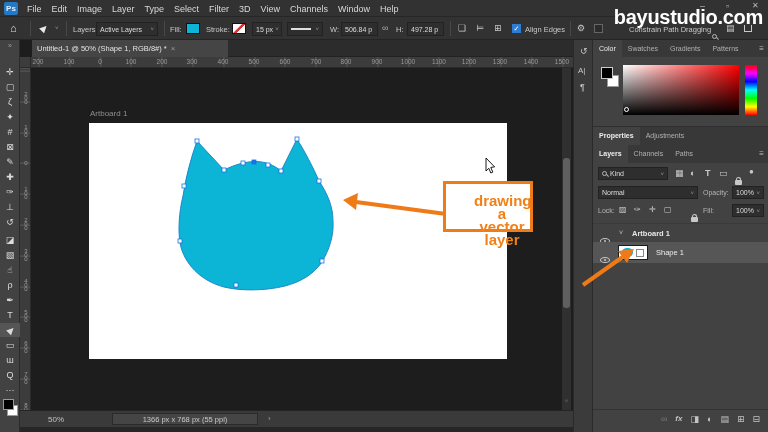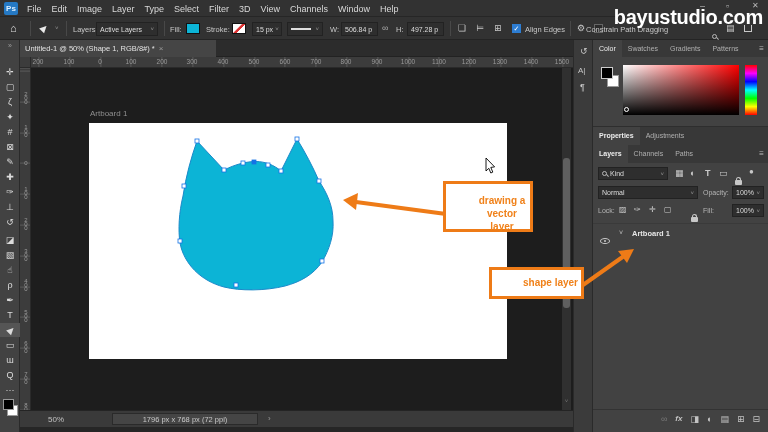--- a/index.html
+++ b/index.html
@@ -31,21 +31,21 @@
   .icon-lock::before { content:""; position:absolute; top:-3px; left:1px; width:3px; height:3px;
                border:1px solid #c8c8c8; border-bottom:none; border-radius:3px 3px 0 0; }
   .mag { display:inline-block; width:5px; height:5px; border:1px solid #b5b5b5; border-radius:50%;
          position:relative; }
   .mag::after { content:""; position:absolute; width:3px; height:1px; background:#b5b5b5;
                 transform:rotate(45deg); right:-3px; bottom:-1px; }
   .cb { width:9px; height:9px; border:1px solid #666; background:#2b2b2b; color:#fff;
         font-size:7px; line-height:8px; text-align:center; }
   .cb.on { background:#2d7dd2; border-color:#2d7dd2; }
   .ann-box { position:absolute; background:#fff; border:3px solid #ee7b17; z-index:40;
-             color:#f08119; font-weight:bold; font-size:10px; text-align:center;padding-left:28px; }
+             color:#f08119; font-weight:bold; font-size:15px; text-align:center;padding-left:28px; }
   .panel-icon { color:#c8c8c8; font-size:9px; }
   #watermark { position:absolute; top:6px; right:5px; z-index:50; color:#fff; font-weight:bold;
                font-size:20px; letter-spacing:-0.3px; }
 </style>
 </head>
 <body>
 
 <div id="root">
 
   <div class="abs" style="left:0;top:0;width:644px;height:17px;background:#323232;border-bottom:1px solid #262626;">
@@ -106,21 +106,21 @@
     </div>
     <div class="abs vline" style="left:450px;top:4px;height:15px;"></div>
     <span class="abs panel-icon" style="left:458px;top:6px;">❏</span>
     <span class="abs panel-icon" style="left:476px;top:6px;">⊨</span>
     <span class="abs panel-icon" style="left:494px;top:6px;">⊞</span>
     <div class="abs cb on" style="left:512px;top:7px;"><span>✓</span></div>
     <span class="abs txt" style="left:525px;top:8px;">Align Edges</span>
     <div class="abs vline" style="left:570px;top:4px;height:15px;"></div>
     <span class="abs" style="left:577px;top:6px;color:#c8c8c8;font-size:9px;">⚙</span>
     <div class="abs cb" style="left:594px;top:7px;"></div>
-    <span class="abs txt" style="left:586px;top:8px;">Constrain Path Dragging</span>
+    <span class="abs txt" style="left:629px;top:8px;">Constrain Path Dragging</span>
     <span class="abs mag" style="left:712px;top:8px;"></span>
     <span class="abs panel-icon" style="left:726px;top:6px;">▤</span>
     <span class="abs" style="left:744px;top:8px;width:8px;height:7px;border:1px solid #c8c8c8;border-top:none;"></span>
   </div>
 
   <div id="watermark">bayustudio.com</div>
 
   <div class="abs" style="left:0;top:40px;width:20px;height:392px;background:#424242;border-right:1px solid #2a2a2a;">
     <div class="abs" style="left:0;top:2px;width:20px;text-align:center;color:#9a9a9a;font-size:7px;">»</div>
     <div class="tool" style="top:25px;">✛</div>
@@ -148,21 +148,21 @@
     <div class="tool" style="top:328px;">Q</div>
     <div class="tool" style="top:343px;">···</div>
     <div class="abs" style="left:4px;top:361px;width:5px;height:5px;background:#111;border:1px solid #888;"></div>
     <div class="abs" style="left:10px;top:365px;width:5px;height:5px;background:#eee;border:1px solid #888;"></div>
     <div class="abs" style="left:7px;top:365px;width:11px;height:11px;background:#fff;border:1px solid #999;"></div>
     <div class="abs" style="left:3px;top:359px;width:11px;height:11px;background:#000;border:1px solid #999;"></div>
   </div>
 
   <div class="abs" style="left:20px;top:40px;width:553px;height:392px;background:#1d1d1d;">
 
-    <div class="abs" style="left:0;top:0;width:553px;height:17px;background:#2c2c2c;border-bottom:1px solid #222;">
+    <div class="abs" style="left:12px;top:0;width:553px;height:17px;background:#2c2c2c;border-bottom:1px solid #222;">
       <div class="abs" style="left:0;top:0;width:196px;height:17px;background:#454545;display:flex;align-items:center;padding:0 5px;">
         <span style="color:#e2e2e2;font-size:7.5px;white-space:nowrap;overflow:hidden;">Untitled-1 @ 50% (Shape 1, RGB/8#) *</span>
         <span style="color:#9a9a9a;font-size:8px;margin-left:4px;">×</span>
       </div>
     </div>
 
     <div class="abs" style="left:0;top:17px;width:11px;height:11px;background:#3c3c3c;border-right:1px solid #2a2a2a;border-bottom:1px solid #2a2a2a;"></div>
 
     <div class="abs" style="left:11px;top:17px;width:542px;height:11px;background:#3c3c3c;border-bottom:1px solid #2a2a2a;
                 background-image:repeating-linear-gradient(to right,#5a5a5a 0 1px,transparent 1px 30.8px);
@@ -209,21 +209,21 @@
     </div>
 
     <div class="abs" style="left:542px;top:28px;width:9px;height:342px;background:#303030;">
       <div class="abs" style="left:1px;top:90px;width:7px;height:150px;background:#5f5f5f;border-radius:3px;"></div>
       <div class="abs" style="left:0;top:330px;width:9px;text-align:center;color:#777;font-size:6px;">˅</div>
     </div>
 
     <div class="abs" style="left:0;top:370px;width:553px;height:17px;background:#3a3a3a;border-top:1px solid #242424;">
       <span class="abs" style="left:28px;top:4px;color:#c0c0c0;font-size:8px;">50%</span>
       <div class="abs" style="left:92px;top:2px;width:146px;height:12px;background:#454545;border:1px solid #2a2a2a;
-                  color:#c8c8c8;font-size:7.5px;text-align:center;line-height:11px;">1796 px x 768 px (72 ppi)</div>
+                  color:#c8c8c8;font-size:7.5px;text-align:center;line-height:11px;">1366 px x 768 px (55 ppi)</div>
       <span class="abs" style="left:248px;top:3px;color:#999;font-size:8px;">›</span>
     </div>
     <div class="abs" style="left:0;top:387px;width:553px;height:5px;background:#262626;"></div>
   </div>
 
   <div class="abs" style="left:573px;top:40px;width:20px;height:392px;background:#3b3b3b;border-left:1px solid #2a2a2a;border-right:1px solid #2a2a2a;">
     <div class="abs panel-icon" style="left:6px;top:6px;">↺</div>
     <div class="abs panel-icon" style="left:4px;top:26px;font-size:8px;">A|</div>
     <div class="abs panel-icon" style="left:6px;top:42px;">¶</div>
   </div>
@@ -293,20 +293,28 @@
       <span>100%</span>
       <span class="chev">˅</span>
     </div>
     
     <div class="abs" style="left:0;top:183px;width:175px;height:19px;border-top:1px solid #3a3a3a;">
       <span class="eye abs" style="left:7px;top:6px;"></span>
       <span class="abs" style="left:26px;top:5px;color:#bbb;font-size:7px;">˅</span>
       <span class="abs" style="left:39px;top:5px;color:#e6e6e6;font-size:7.5px;font-weight:bold;">Artboard 1</span>
     </div>
     
+    <div class="abs" style="left:0;top:202px;width:175px;height:21px;background:#565656;">
+      <span class="eye abs" style="left:7px;top:7px;"></span>
+      <div class="abs" style="left:25px;top:3px;width:30px;height:15px;background:#fff;border:1px solid #1c1c1c;">
+        <span class="abs" style="left:3px;top:2px;width:11px;height:9px;background:#0cb4d6;border-radius:45% 45% 50% 50%;"></span>
+        <span class="abs" style="right:3px;top:3px;width:8px;height:8px;border:1px solid #888;"></span>
+      </div>
+      <span class="abs" style="left:63px;top:6px;color:#ececec;font-size:7.5px;">Shape 1</span>
+    </div>
     
     <div class="abs" style="left:0;top:369px;width:175px;height:18px;border-top:1px solid #333;display:flex;align-items:center;justify-content:flex-end;gap:8px;padding-right:8px;">
       <span style="color:#777;font-size:9px;">∞</span>
       <span style="color:#c3c3c3;font-size:8px;font-style:italic;font-weight:bold;">fx</span>
       <span style="color:#c3c3c3;font-size:9px;">◨</span>
       <span style="color:#c3c3c3;font-size:9px;">◐</span>
       <span style="color:#c3c3c3;font-size:9px;">▤</span>
       <span style="color:#c3c3c3;font-size:9px;">⊞</span>
       <span style="color:#c3c3c3;font-size:9px;">⊟</span>
     </div>
@@ -344,15 +352,14 @@
       <polygon points="634,249 627,263 618,251" fill="#ee7b17"></polygon>
     </g>
 
     <path d="M486 158 L486 171 L488.8 168.3 L490.8 173 L492.8 172.1 L490.8 167.4 L494.6 166.9 Z" fill="#ffffff" stroke="#000" stroke-width="0.9"></path>
   </svg>
 
   <div class="ann-box" style="left:443px;top:181px;width:90px;height:51px;padding-top:10px;line-height:13px;">
     <div>drawing a</div>
     <div>vector layer</div>
   </div>
-  <div class="ann-box" style="left:489px;top:267px;width:95px;height:32px;line-height:26px;">shape layer</div>
 
 </div>
 
 </body></html>

